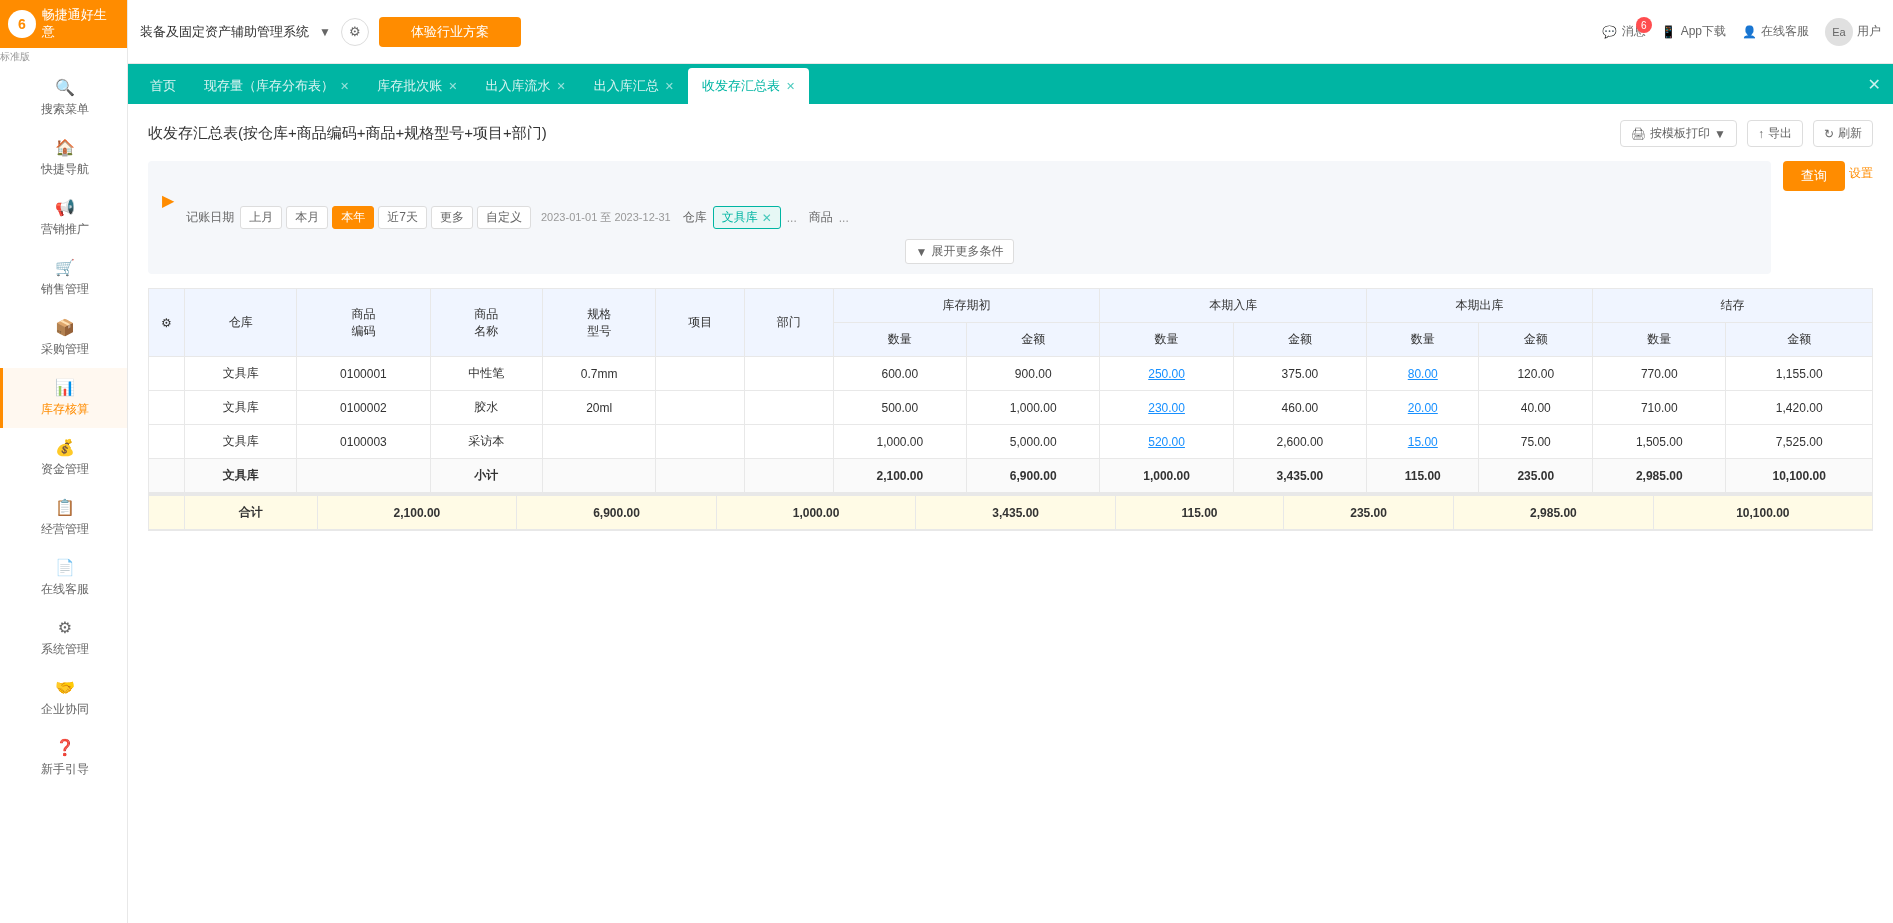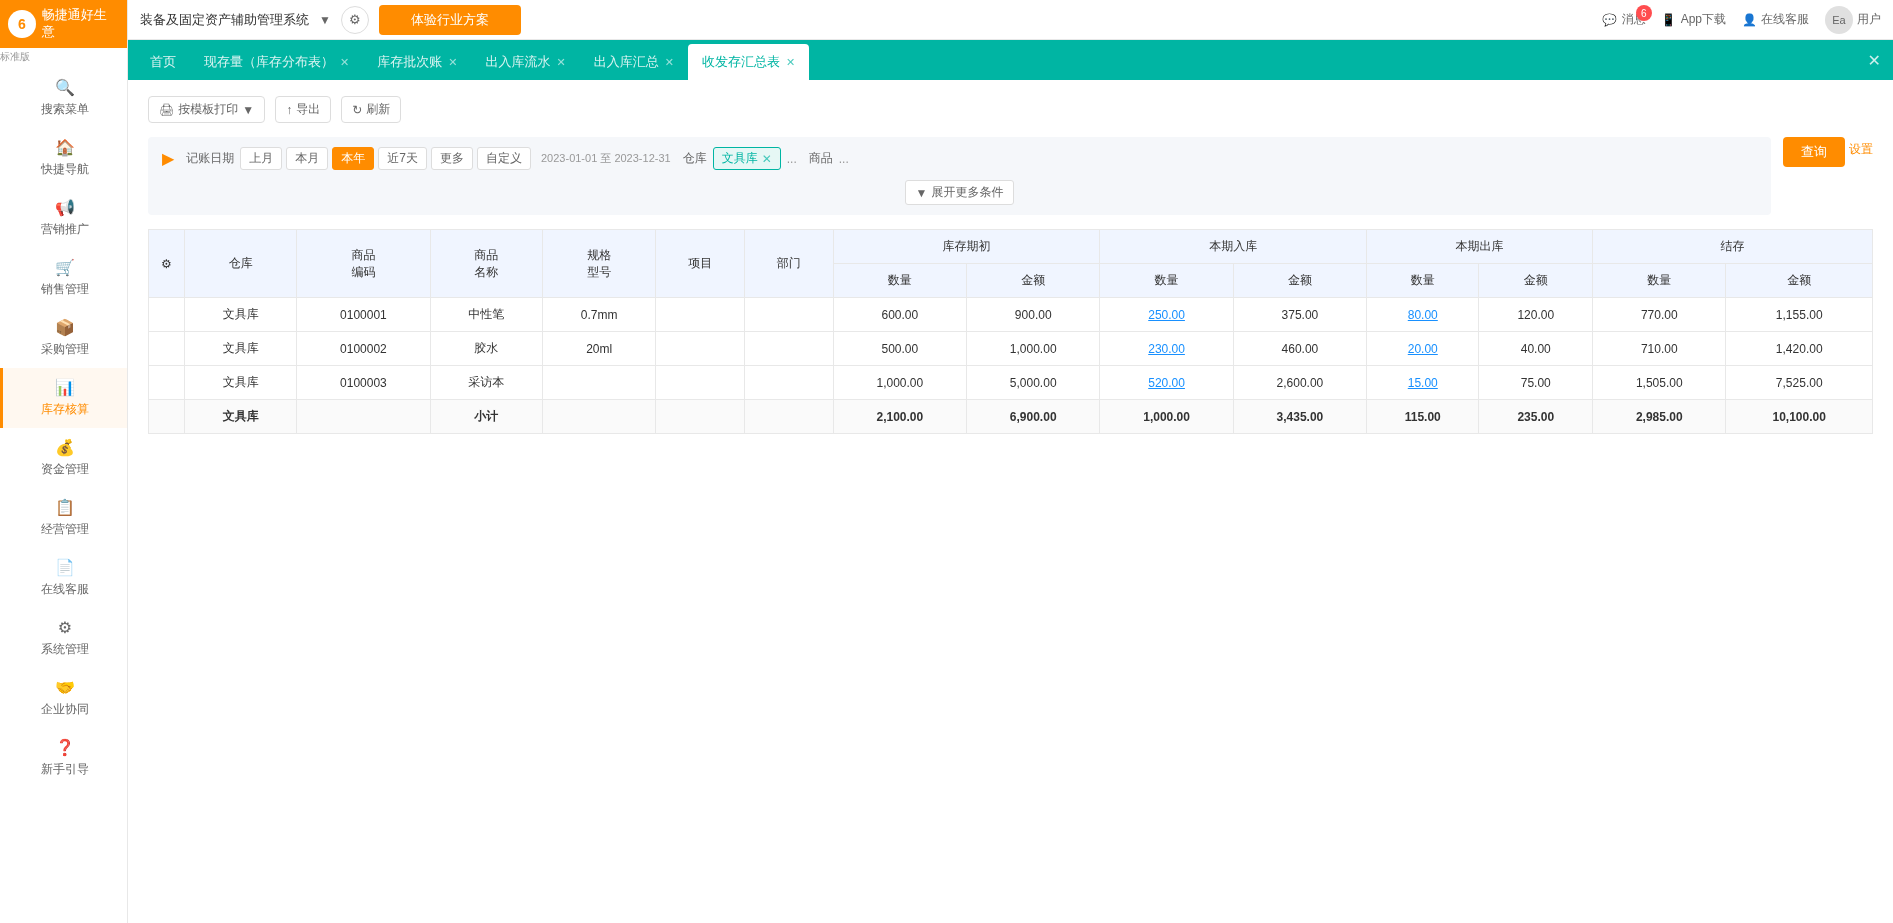--- a/index.html
+++ b/index.html
@@ -13,21 +13,21 @@
     .sidebar-label { font-size: 10px; color: #999; padding: 2px 0 4px; background: #fff; }
     .sidebar-menu { flex: 1; overflow-y: auto; }
     .sidebar-item { display: flex; flex-direction: column; align-items: center; padding: 10px 4px; cursor: pointer; color: #666; font-size: 12px; gap: 4px; border-left: 3px solid transparent; }
     .sidebar-item.active { background: #fff8f0; color: #ff8c00; border-left: 3px solid #ff8c00; }
     .sidebar-item .s-icon { font-size: 16px; }
 
     
     .main { flex: 1; display: flex; flex-direction: column; overflow: hidden; }
 
     
-    .topbar { height: 40px; background: #fff; border-bottom: 1px solid #e8e8e8; display: flex; align-items: center; padding: 0 12px; gap: 12px; justify-content: space-between; }
+    .topbar { height: 64px; background: #fff; border-bottom: 1px solid #e8e8e8; display: flex; align-items: center; padding: 0 12px; gap: 12px; justify-content: space-between; }
     .topbar-left { display: flex; align-items: center; gap: 10px; }
     .topbar-system-name { font-size: 13px; color: #333; }
     .topbar-dropdown { display: flex; align-items: center; gap: 4px; color: #666; font-size: 12px; cursor: pointer; }
     .settings-btn { width: 28px; height: 28px; border-radius: 50%; border: 1px solid #ddd; display: flex; align-items: center; justify-content: center; cursor: pointer; color: #666; }
     .experience-btn { background: #ff8c00; color: #fff; border: none; border-radius: 4px; padding: 6px 32px; font-size: 13px; cursor: pointer; }
     .topbar-right { display: flex; align-items: center; gap: 16px; color: #666; font-size: 12px; }
     .topbar-right-item { display: flex; align-items: center; gap: 4px; cursor: pointer; position: relative; }
     .badge { background: #ff4d4f; color: #fff; border-radius: 50%; width: 16px; height: 16px; font-size: 10px; display: flex; align-items: center; justify-content: center; position: absolute; top: -6px; right: -6px; }
     .user-avatar { width: 28px; height: 28px; border-radius: 50%; background: #e0e0e0; display: flex; align-items: center; justify-content: center; font-size: 11px; color: #666; text-align: right; }
 
@@ -41,21 +41,21 @@
 
     
     .page-area { flex: 1; overflow-y: auto; background: #f5f7fa; padding: 0; }
 
     
     .page-content { background: #fff; margin: 0; padding: 16px 20px; min-height: 100%; }
     .page-title { font-size: 15px; color: #333; font-weight: 500; margin-bottom: 14px; display: flex; align-items: center; justify-content: space-between; }
     .page-title-actions { display: flex; gap: 10px; align-items: center; font-size: 12px; color: #666; }
     .page-title-btn { display: flex; align-items: center; gap: 4px; cursor: pointer; padding: 4px 10px; border: 1px solid #ddd; border-radius: 4px; background: #fff; }
     .filter-arrow { color: #ff8c00; font-size: 16px; cursor: pointer; }
-    .filter-group { display: flex; align-items: center; gap: 6px; }
+    .filter-group { display: flex; align-items: center; gap: 6px; margin-top: 35px; }
     .filter-label { color: #666; font-size: 12px; }
     .date-buttons { display: flex; gap: 4px; }
     .date-btn { padding: 2px 8px; border-radius: 3px; font-size: 12px; cursor: pointer; border: 1px solid #ddd; background: #fff; color: #666; }
     .date-btn.active { background: #ff8c00; color: #fff; border-color: #ff8c00; }
     .date-range { font-size: 11px; color: #999; margin-left: 4px; }
     .warehouse-tag { display: flex; align-items: center; gap: 4px; background: #e6f7f5; border: 1px solid #00b5a3; border-radius: 3px; padding: 2px 8px; font-size: 12px; color: #00b5a3; }
     .warehouse-tag .tag-close { cursor: pointer; opacity: 0.7; }
     .filter-more { color: #999; font-size: 12px; cursor: pointer; }
     .filter-expand-btn { display: flex; align-items: center; gap: 4px; color: #666; font-size: 12px; cursor: pointer; border: 1px solid #ddd; background: #fff; border-radius: 3px; padding: 3px 10px; }
 
@@ -194,20 +194,21 @@
         <span>收发存汇总表</span> 
         <span class="close-x">✕</span>
       </div>
       <div class="tabbar-close">✕</div>
     </div>
 
   <div class="page-area">
     <div class="page-content">
 
       <div class="page-title">
+        <span>收发存汇总表(按仓库+商品编码+商品+规格型号+项目+部门)</span>
         <div class="page-title-actions">
           <div class="page-title-btn">
             <span>🖨</span>
             <span>按模板打印</span>
             <span>▼</span>
           </div>
           <div class="page-title-btn">
             <span>↑</span>
             <span>导出</span>
           </div>
@@ -353,16 +354,34 @@
                 <td>3,435.00</td>
                 <td>115.00</td>
                 <td>235.00</td>
                 <td>2,985.00</td>
                 <td>10,100.00</td>
               </tr>
             </tbody>
         </table>
       </div>
 
+      <div style="background:#fffbe6; border-top:2px solid #e8e8e8; border-bottom: 1px solid #e8e8e8;">
+        <table class="data-table" style="background:#fffbe6;">
+          <tbody>
+              <tr>
+            <td style="width:36px;"></td>
+            <td colspan="6" style="font-weight:bold; text-align:center;">合计</td>
+            <td style="font-weight:bold;">2,100.00</td>
+            <td style="font-weight:bold;">6,900.00</td>
+            <td style="font-weight:bold;">1,000.00</td>
+            <td style="font-weight:bold;">3,435.00</td>
+            <td style="font-weight:bold;">115.00</td>
+            <td style="font-weight:bold;">235.00</td>
+            <td style="font-weight:bold;">2,985.00</td>
+            <td style="font-weight:bold;">10,100.00</td>
+          </tr>
+        </tbody>
+          </table>
+      </div>
 
     </div>
   </div>
 </div>
 
 </body></html>

